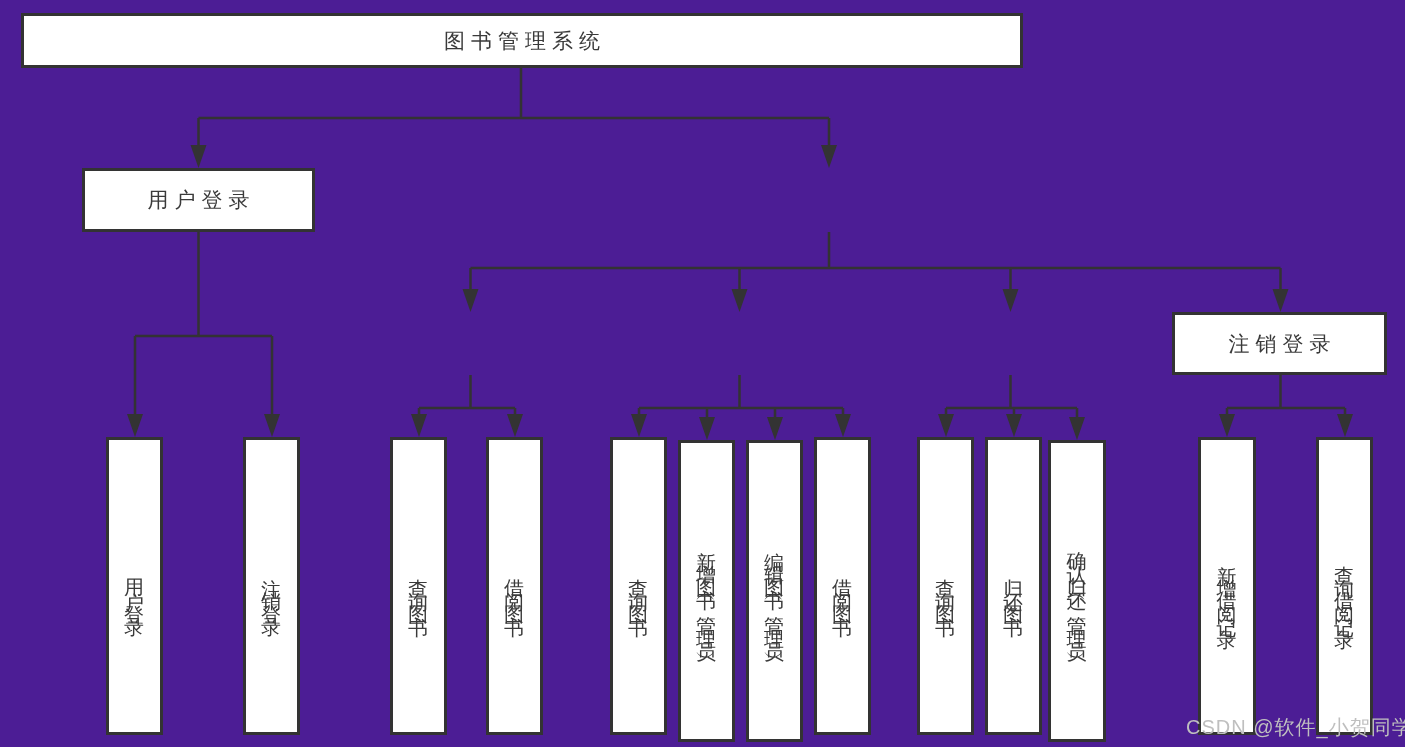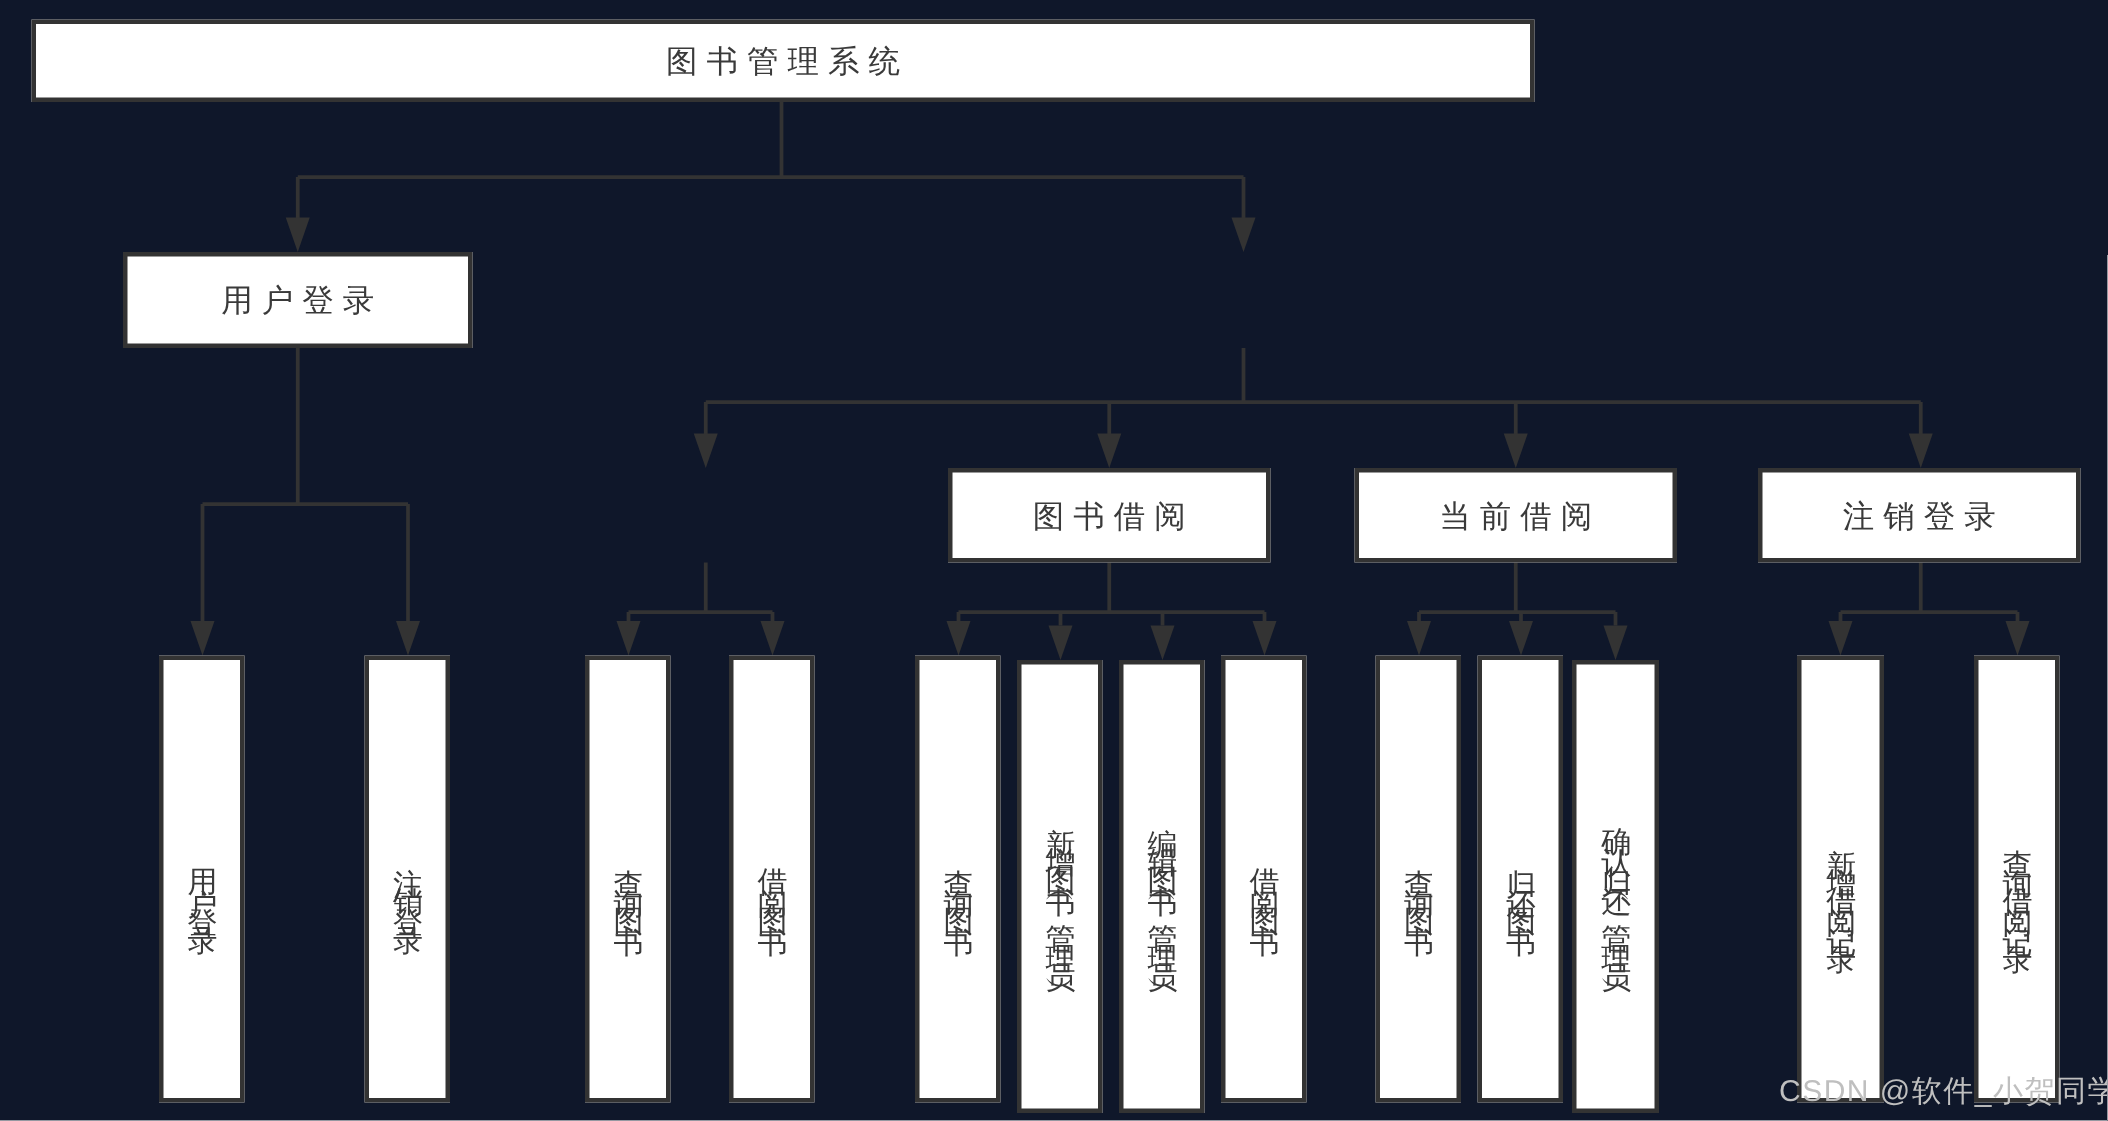--- a/index.html
+++ b/index.html
@@ -1,20 +1,20 @@
 <!DOCTYPE html>
 <html><head>
 <meta charset="utf-8">
 <style>
   html,body { margin:0; padding:0; background:#ffffff; }
   .stage {
     position:relative;
     width:1405px;
     height:747px;
-    background:#0f172a;
+    background:#4c1d95;
     overflow:hidden;
     font-family:"Liberation Sans", sans-serif;
   }
   .connectors {
     position:absolute;
     left:0; top:0;
     width:1405px; height:747px;
   }
   .node {
     position:absolute;
@@ -101,22 +101,20 @@
 
       <polygon points="1219,414 1235,414 1227,437"></polygon>
       <polygon points="1337,414 1353,414 1345,437"></polygon>
     </g>
   </svg>
 
   <div class="node h-label" style="left:21px;top:13px;width:1002px;height:55px">图书管理系统</div>
 
   <div class="node h-label" style="left:82px;top:168px;width:233px;height:64px">用户登录</div>
 
-  <div class="node h-label" style="left:632px;top:312px;width:215px;height:63px">图书借阅</div>
-  <div class="node h-label" style="left:903px;top:312px;width:215px;height:63px">当前借阅</div>
   <div class="node h-label" style="left:1172px;top:312px;width:215px;height:63px">注销登录</div>
 
   <div class="node v-label" style="left:106px;top:437px;width:57px;height:298px">用户登录</div>
   <div class="node v-label" style="left:243px;top:437px;width:57px;height:298px">注销登录</div>
 
   <div class="node v-label" style="left:390px;top:437px;width:57px;height:298px">查询图书</div>
   <div class="node v-label" style="left:486px;top:437px;width:57px;height:298px">借阅图书</div>
 
   <div class="node v-label" style="left:610px;top:437px;width:57px;height:298px">查询图书</div>
   <div class="node v-label" style="left:678px;top:440px;width:57px;height:302px">新增图书（管理员）</div>

